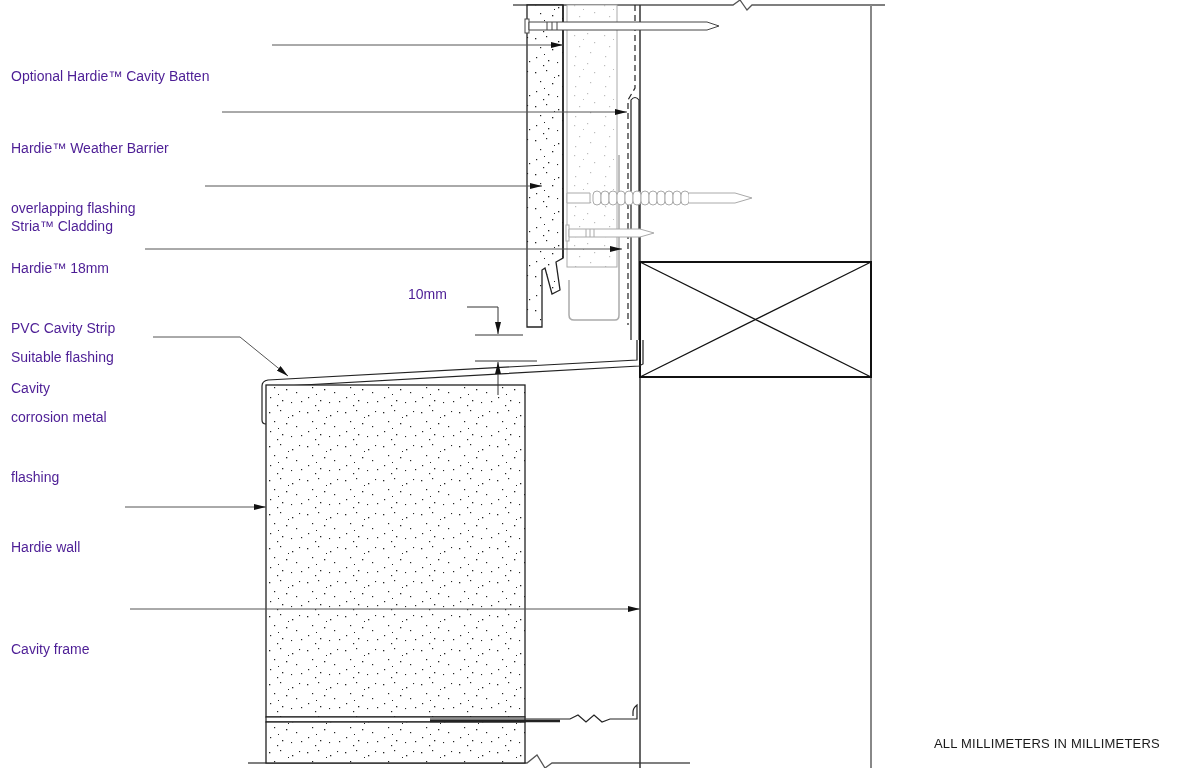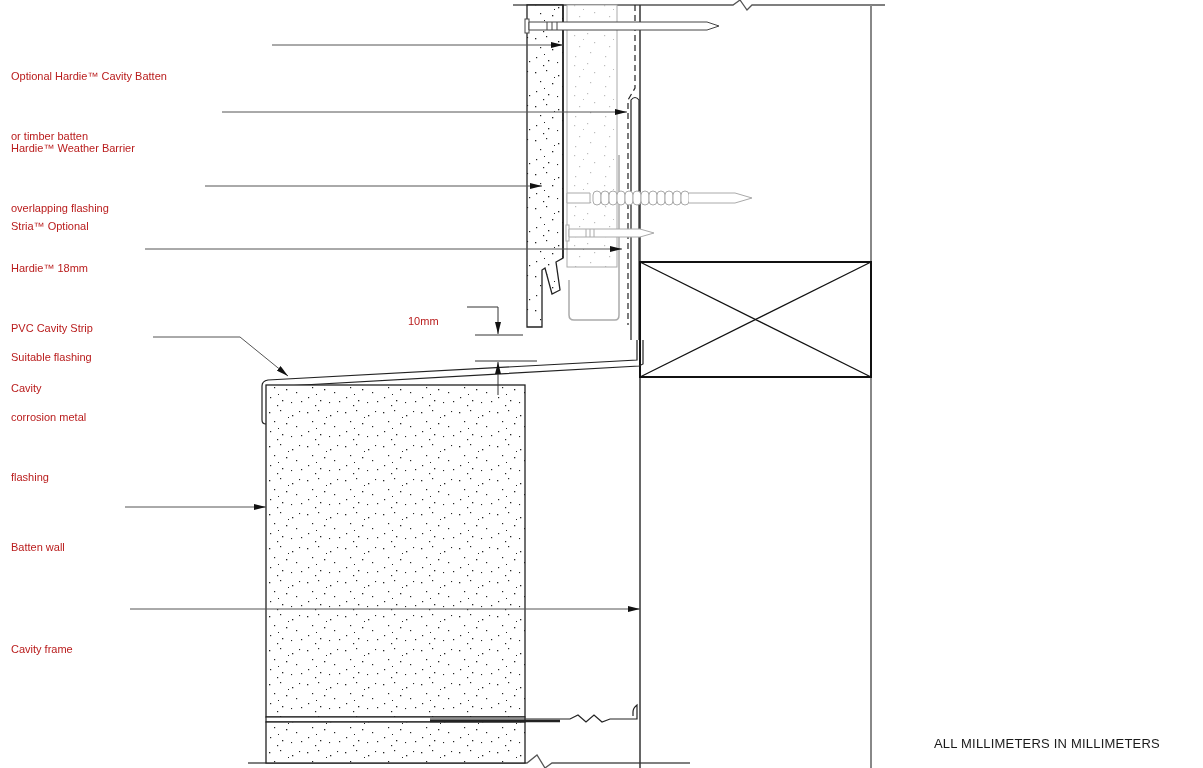--- a/index.html
+++ b/index.html
@@ -1,18 +1,18 @@
 <!DOCTYPE html>
 <html><head>
 <meta charset="utf-8">
 <style>
   html, body { margin: 0; padding: 0; background: #ffffff; }
   body { width: 1203px; height: 768px; position: relative; overflow: hidden; font-family: "Liberation Sans", sans-serif; color: #1a1a1a; }
   #drawing { position: absolute; left: 0; top: 0; }
-  .label { position: absolute; font-size: 11px; line-height: 20px; white-space: pre; color: #b91c1c; }
+  .label { position: absolute; font-size: 14px; line-height: 20px; white-space: pre; color: #4c1d95; }
   .note { position: absolute; font-size: 13px; line-height: 16px; white-space: pre; color: #1a1a1a; letter-spacing: 0.2px; }
 </style>
 </head>
 <body>
 
 <svg id="drawing" width="1203" height="768" viewBox="0 0 1203 768" xmlns="http://www.w3.org/2000/svg">
   <defs>
     <marker id="arrow" markerWidth="12" markerHeight="6" refX="12" refY="3" orient="auto" markerUnits="userSpaceOnUse">
       <path d="M0,0 L12,3 L0,6 Z" fill="#111"></path>
     </marker>
@@ -151,44 +151,43 @@
   <g stroke="#333" stroke-width="1" fill="none">
     <polyline points="467,307 498,307 498,334" marker-end="url(#arrow)"></polyline>
     <line x1="475" y1="335" x2="523" y2="335"></line>
     <line x1="475" y1="361" x2="537" y2="361"></line>
     <line x1="498" y1="395" x2="498" y2="362" marker-end="url(#arrow)"></line>
   </g>
 </svg>
 
 <div class="label" style="left:11px; top:26px;">
   <div>Optional Hardie™ Cavity Batten</div>
-  <div>or timber batten</div>
 </div>
 <div class="label" style="left:11px; top:98px;">
   <div>Hardie™ Weather Barrier</div>
   <div>overlapping flashing</div>
 </div>
 <div class="label" style="left:11px; top:176px;">
-  <div>Stria™ Optional</div>
+  <div>Stria™ Cladding</div>
 </div>
 <div class="label" style="left:11px; top:218px;">
   <div>Hardie™ 18mm</div>
   <div>PVC Cavity Strip</div>
   <div>Cavity</div>
 </div>
 <div class="label" style="left:11px; top:307px;">
   <div>Suitable flashing</div>
   <div>corrosion metal</div>
   <div>flashing</div>
 </div>
 <div class="label" style="left:11px; top:497px;">
-  <div>Batten wall</div>
+  <div>Hardie wall</div>
 </div>
 <div class="label" style="left:11px; top:599px;">
   <div>Cavity frame</div>
 </div>
 
-<div class="label" style="left:408px; top:311px;">10mm</div>
+<div class="label" style="left:408px; top:284px;">10mm</div>
 
 <div class="note" style="left:934px; top:704px;">
   <div>ALL MILLIMETERS IN MILLIMETERS</div>
   
 </div>
 
 </body></html>

